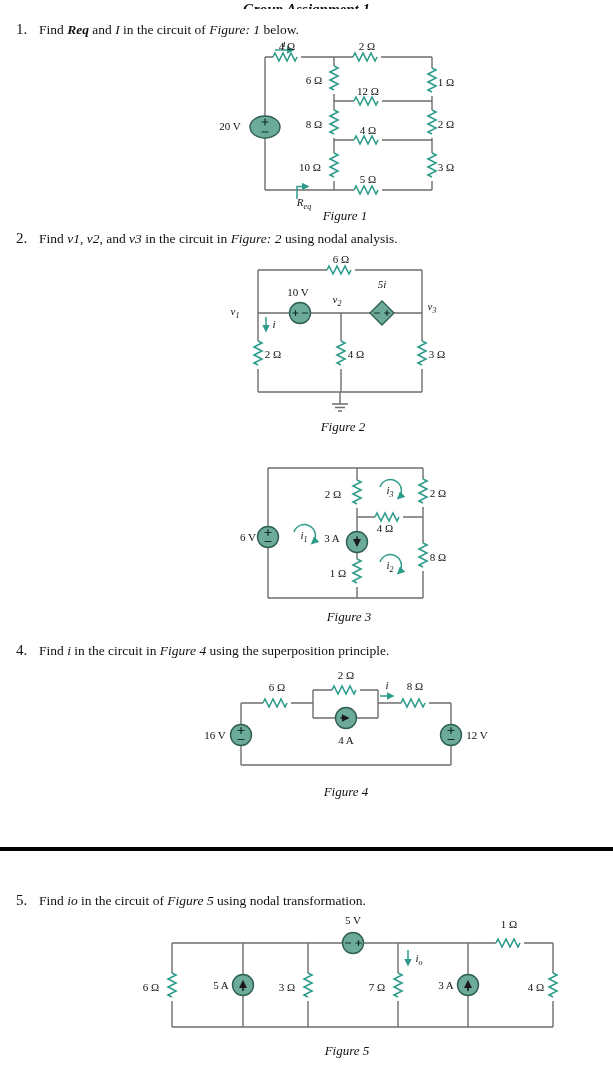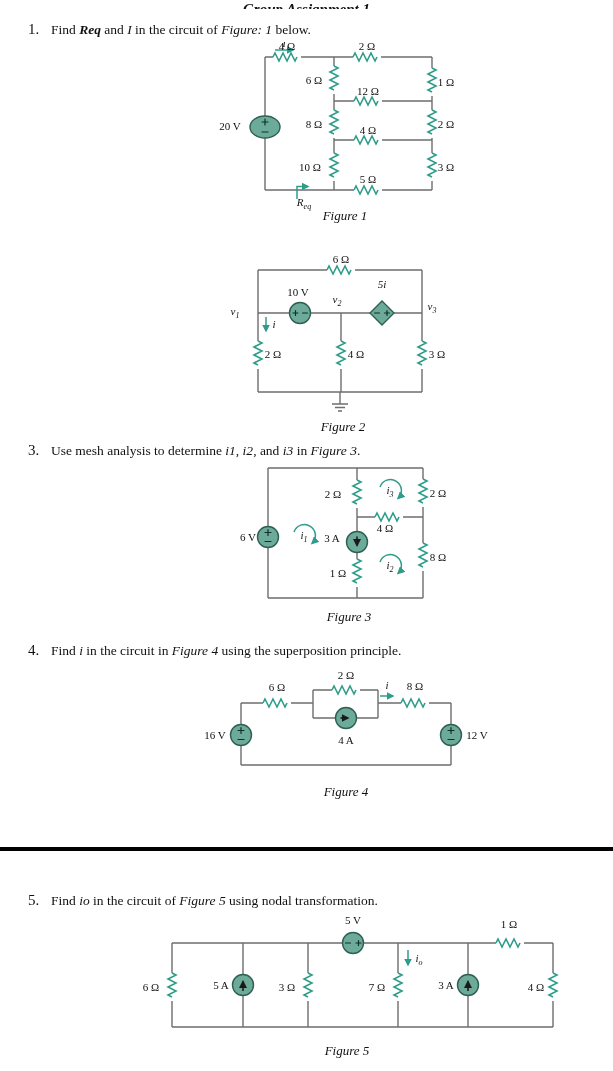--- a/index.html
+++ b/index.html
@@ -1,21 +1,21 @@
 <!DOCTYPE html>
 <html><head>
 <meta charset="utf-8">
 <style>
   html,body{margin:0;padding:0;background:#e8e8e8;}
   .page{position:relative;width:613px;height:1071px;background:#ffffff;overflow:hidden;
         font-family:"Liberation Serif", serif;color:#111;}
   .title-clip{position:absolute;top:0;left:0;right:0;height:9px;overflow:hidden;text-align:center;}
   .title-clip span{display:inline-block;font-weight:bold;font-style:italic;font-size:15px;
         line-height:18px;border-bottom:2.5px solid #000;padding:0 6px 0 6px;margin-top:-13px;}
-  .prob{position:absolute;left:28px;font-size:13.5px;white-space:nowrap;}
+  .prob{position:absolute;left:16px;font-size:13.5px;white-space:nowrap;}
   .prob .num{display:inline-block;width:23px;font-size:15px;}
   .it{font-style:italic;}
   .bi{font-style:italic;font-weight:bold;}
   .fig{position:absolute;}
   .divider{position:absolute;left:0;right:0;height:4px;background:#000;}
   svg text{font-family:"Liberation Serif", serif;font-size:11px;fill:#111;text-anchor:middle;}
   svg text.cap{font-size:13px;font-style:italic;}
   svg text.var{font-style:italic;}
   svg tspan.sub{font-size:8px;}
   .wire{stroke:#6e6e6e;stroke-width:1.4;fill:none;}
@@ -43,24 +43,24 @@
   </svg>
 
   <div class="title-clip">
     <span>Group Assignment 1</span>
   </div>
 
   <div class="prob" style="top:21px">
     <span class="num">1.</span><span>Find </span><span class="bi">Req</span><span> and </span><span class="it">I</span><span> in the circuit of </span><span class="it">Figure: 1</span><span> below.</span>
   </div>
 
-
-  <div class="prob" style="top:442px">
-    <span class="num">3.</span><span>Use mesh analysis to determine </span><span class="it">i1</span><span>, </span><span class="it">i2</span><span>, and </span><span class="it">i3</span><span> in </span><span class="it">Figure 3</span><span>.</span>
-  </div>
+  <div class="prob" style="top:230px">
+    <span class="num">2.</span><span>Find </span><span class="it">v1</span><span>, </span><span class="it">v2</span><span>, and </span><span class="it">v3</span><span> in the circuit in </span><span class="it">Figure: 2</span><span> using nodal analysis.</span>
+  </div>
+
 
   <div class="prob" style="top:642px">
     <span class="num">4.</span><span>Find </span><span class="it">i</span><span> in the circuit in </span><span class="it">Figure 4</span><span> using the superposition principle.</span>
   </div>
 
   <div class="divider" style="top:847px"></div>
 
   <div class="prob" style="top:892px">
     <span class="num">5.</span><span>Find </span><span class="it">io</span><span> in the circuit of </span><span class="it">Figure 5</span><span> using nodal transformation.</span>
   </div>

